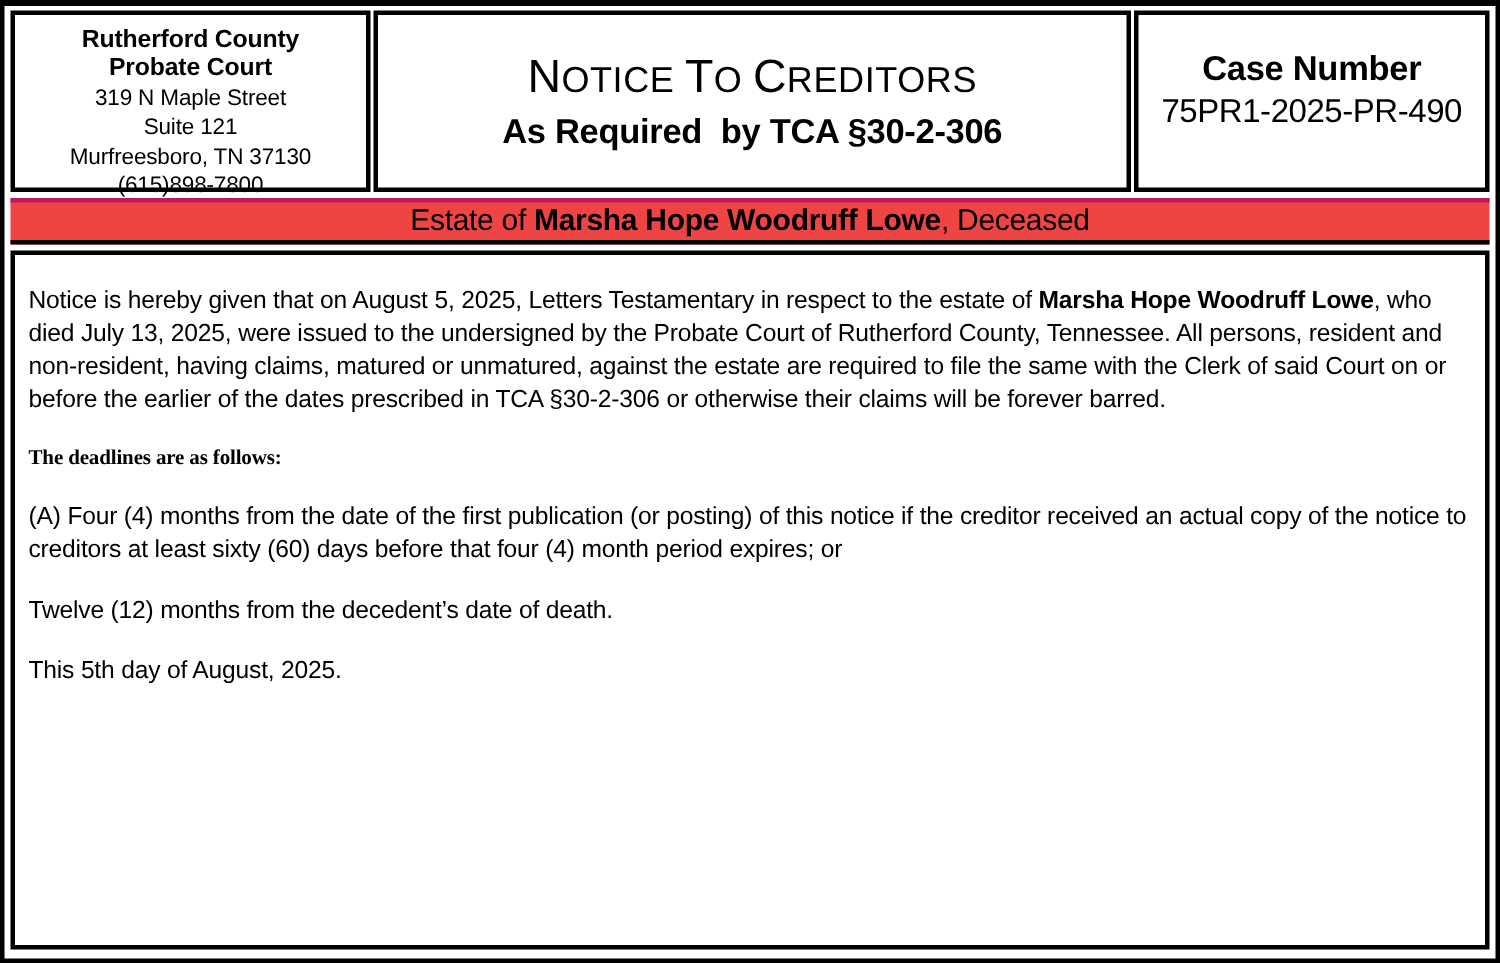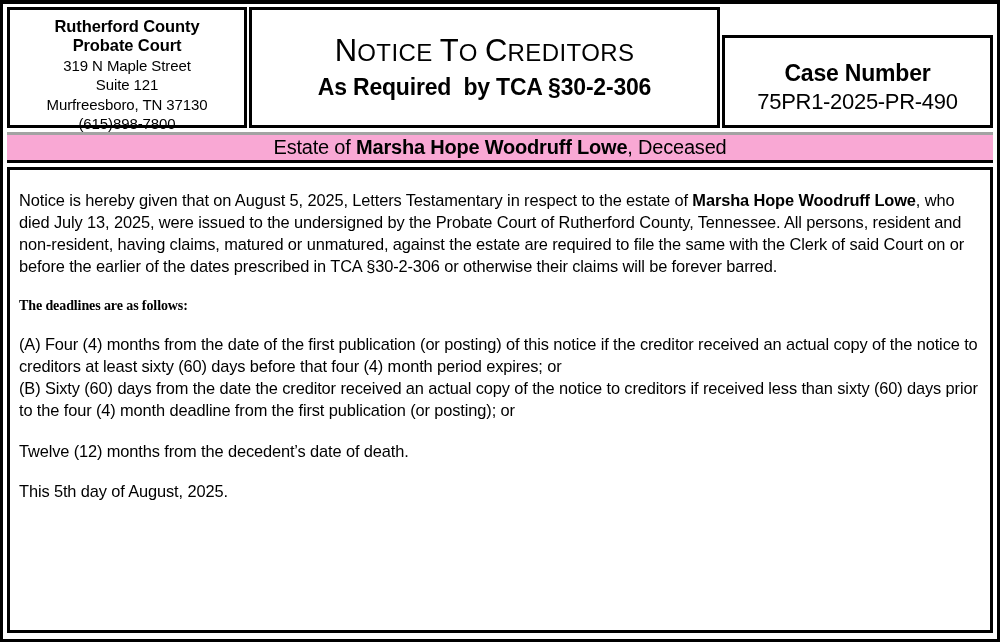--- a/index.html
+++ b/index.html
@@ -85,51 +85,50 @@
   .title-sub {
     font-size: 23px;
     font-weight: bold;
     line-height: 1.1;
     margin-top: 9px;
     letter-spacing: -0.2px;
     white-space: pre;
   }
 
   .case-box {
-    width: 271px;
+    width: 237px;
     padding: 4px 3px;
     justify-content: flex-start;
     padding-top: 22px;
-    margin-top: 28px;
   }
 
   .case-label {
     font-weight: bold;
     font-size: 23px;
     line-height: 1.15;
     letter-spacing: -0.2px;
   }
 
   .case-value {
     font-size: 22px;
     line-height: 1.2;
     margin-top: 3px;
     letter-spacing: -0.3px;
   }
 
   
   .estate-bar {
     margin: 4px 4px 0 4px;
-    border-top: 3px solid #a3a3a3;
+    border-top: 3px solid #be185d;
     border-bottom: 3px solid #000000;
     height: 31px;
     display: flex;
     align-items: center;
     justify-content: center;
-    background: #f9a8d4;
+    background: #ef4444;
   }
 
   .estate-text {
     font-size: 20px;
     letter-spacing: -0.2px;
     white-space: nowrap;
   }
   .estate-text b { font-weight: bold; }
 
   
@@ -206,21 +205,20 @@
 
       <p><span>Notice is hereby given that on August 5, 2025, Letters Testamentary in respect to the estate of </span><b>Marsha Hope Woodruff Lowe</b><span>, who died July 13, 2025, were issued to the undersigned by the Probate Court of Rutherford County, Tennessee. All persons, resident and non-resident, having claims, matured or unmatured, against the estate are required to file the same with the Clerk of said Court on or before the earlier of the dates prescribed in TCA §30-2-306 or otherwise their claims will be forever barred.</span></p>
 
       <div class="para-gap"></div>
 
       <p class="deadlines-head">The deadlines are as follows:</p>
 
       <div class="para-gap"></div>
 
       <p>(A) Four (4) months from the date of the first publication (or posting) of this notice if the creditor received an actual copy of the notice to creditors at least sixty (60) days before that four (4) month period expires; or</p>
-      <p>(B) Sixty (60) days from the date the creditor received an actual copy of the notice to creditors if received less than sixty (60) days prior to the four (4) month deadline from the first publication (or posting); or</p>
 
       <div class="para-gap"></div>
 
       <p>Twelve (12) months from the decedent’s date of death.</p>
 
       <div class="para-gap-sm"></div>
 
       <p>This 5th day of August, 2025.</p>
 
       <div class="para-gap-sm"></div>

